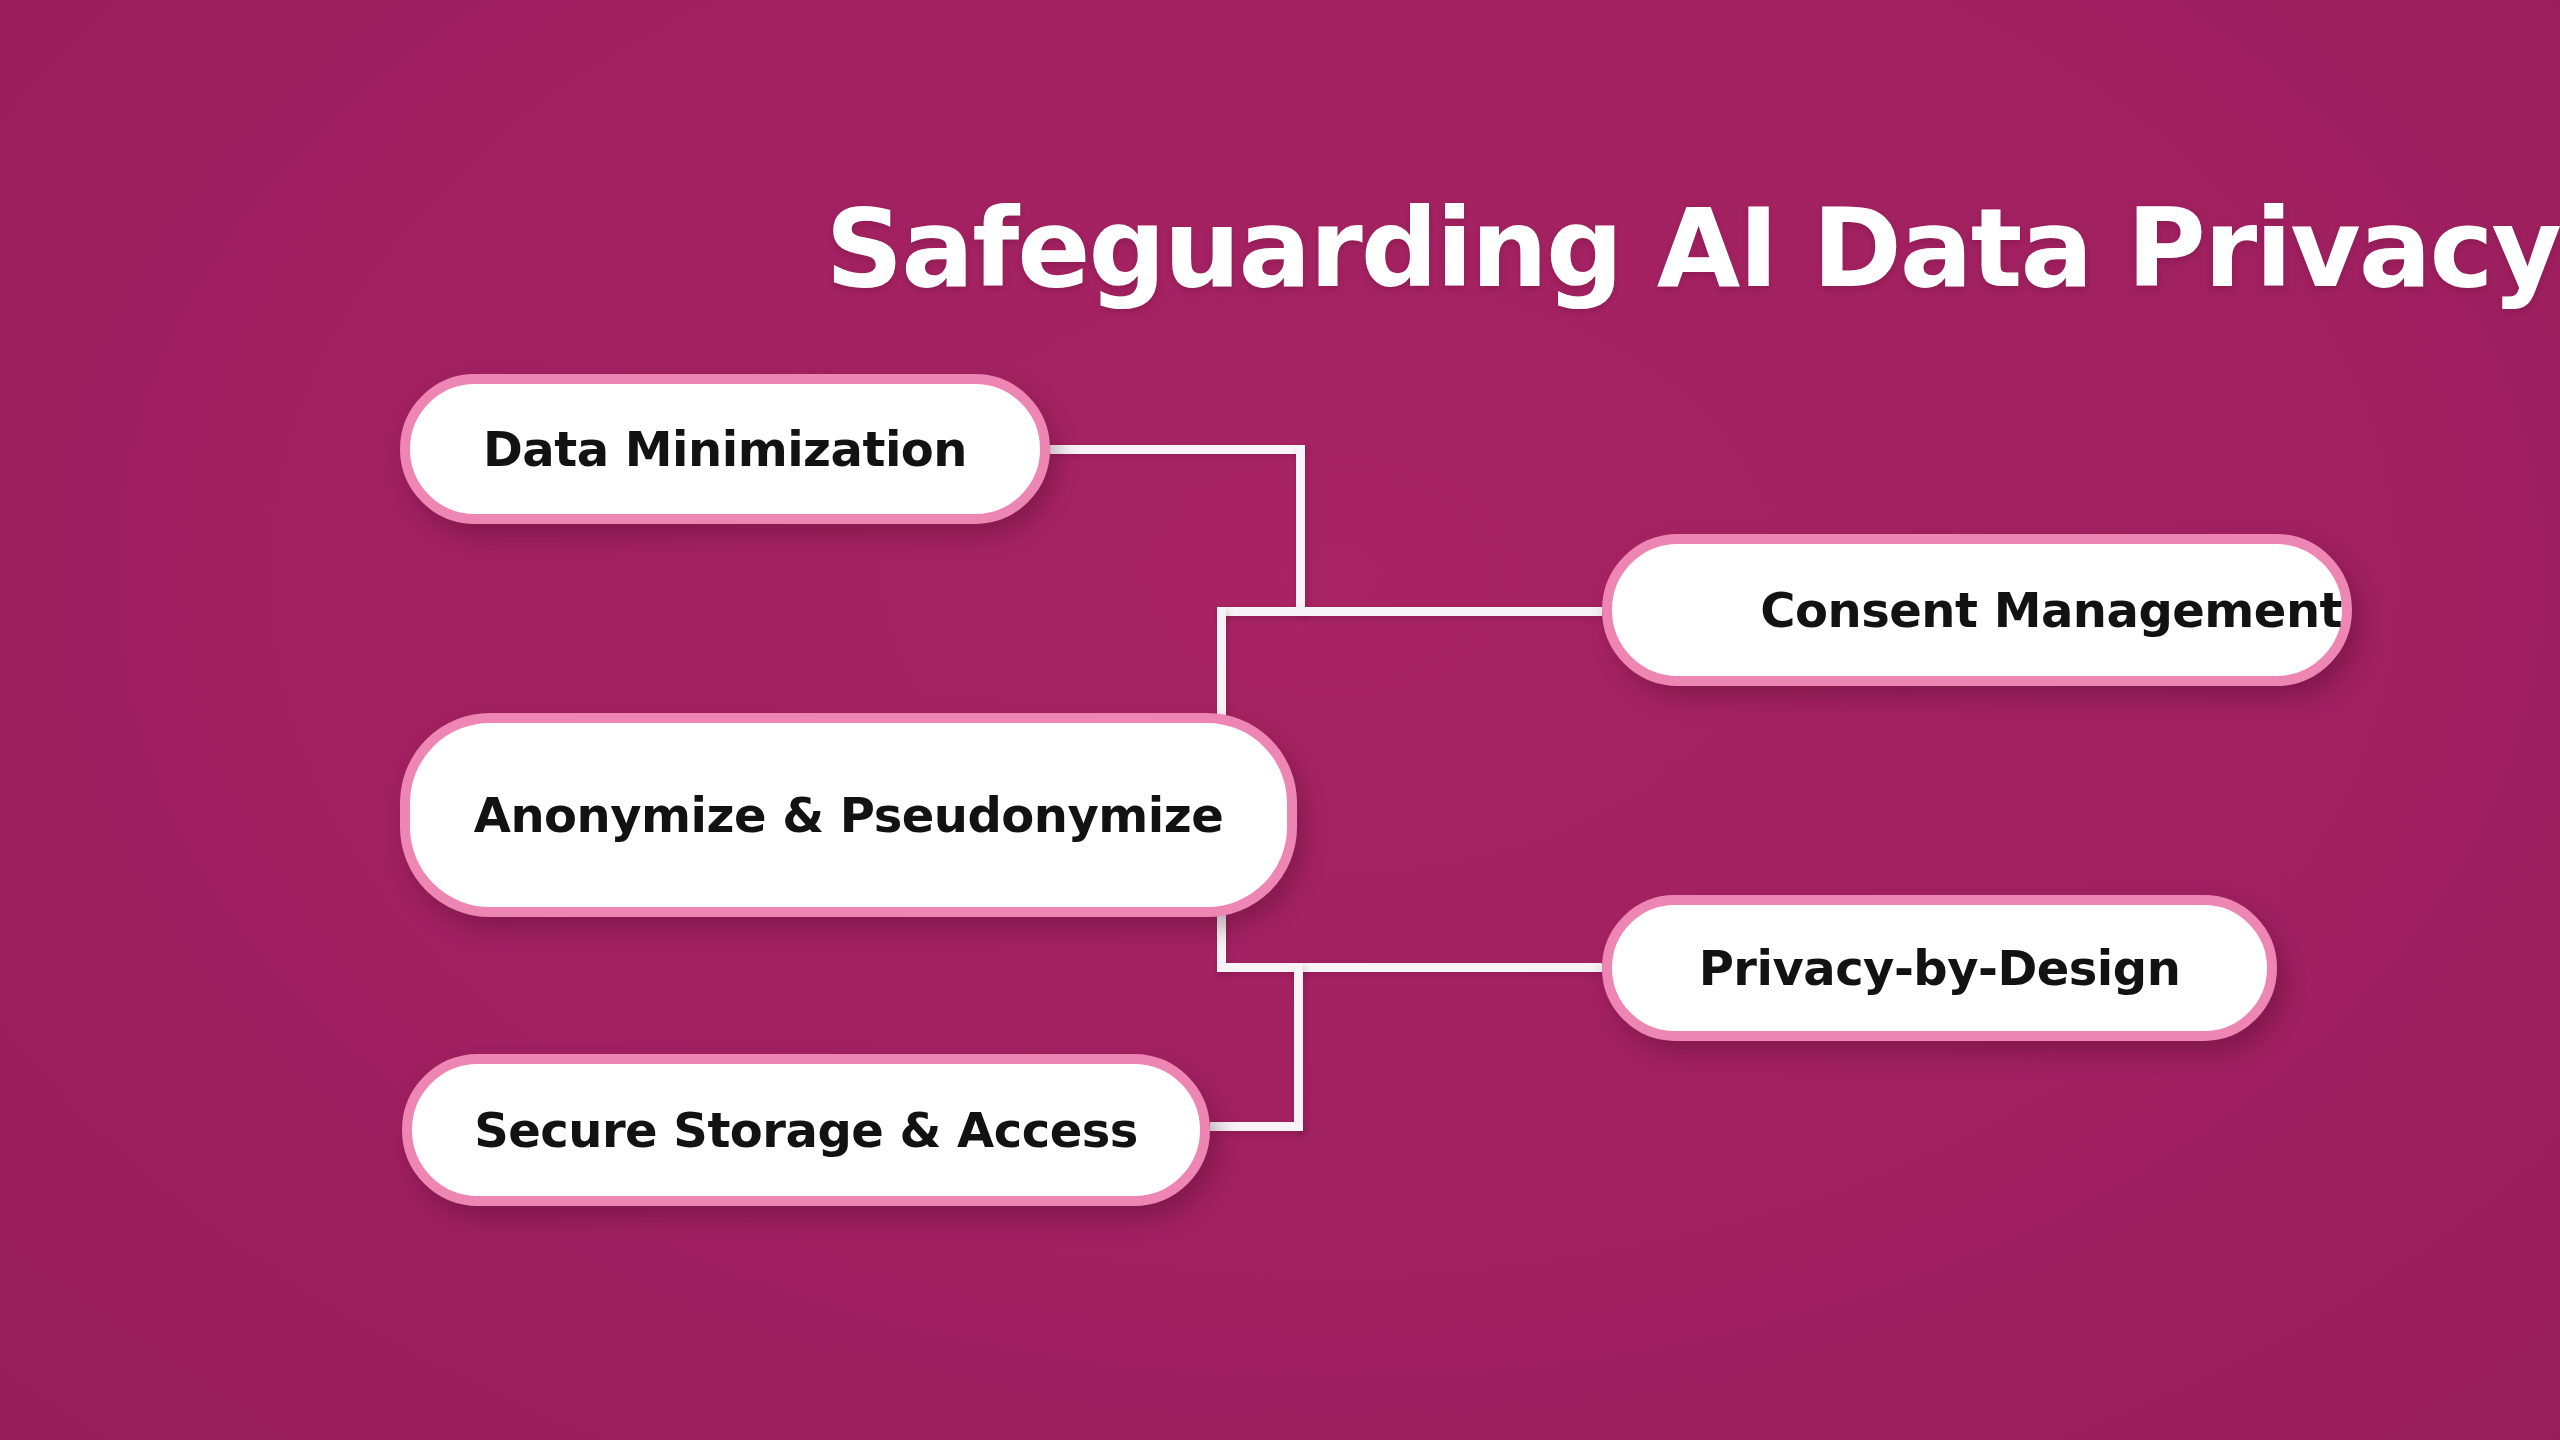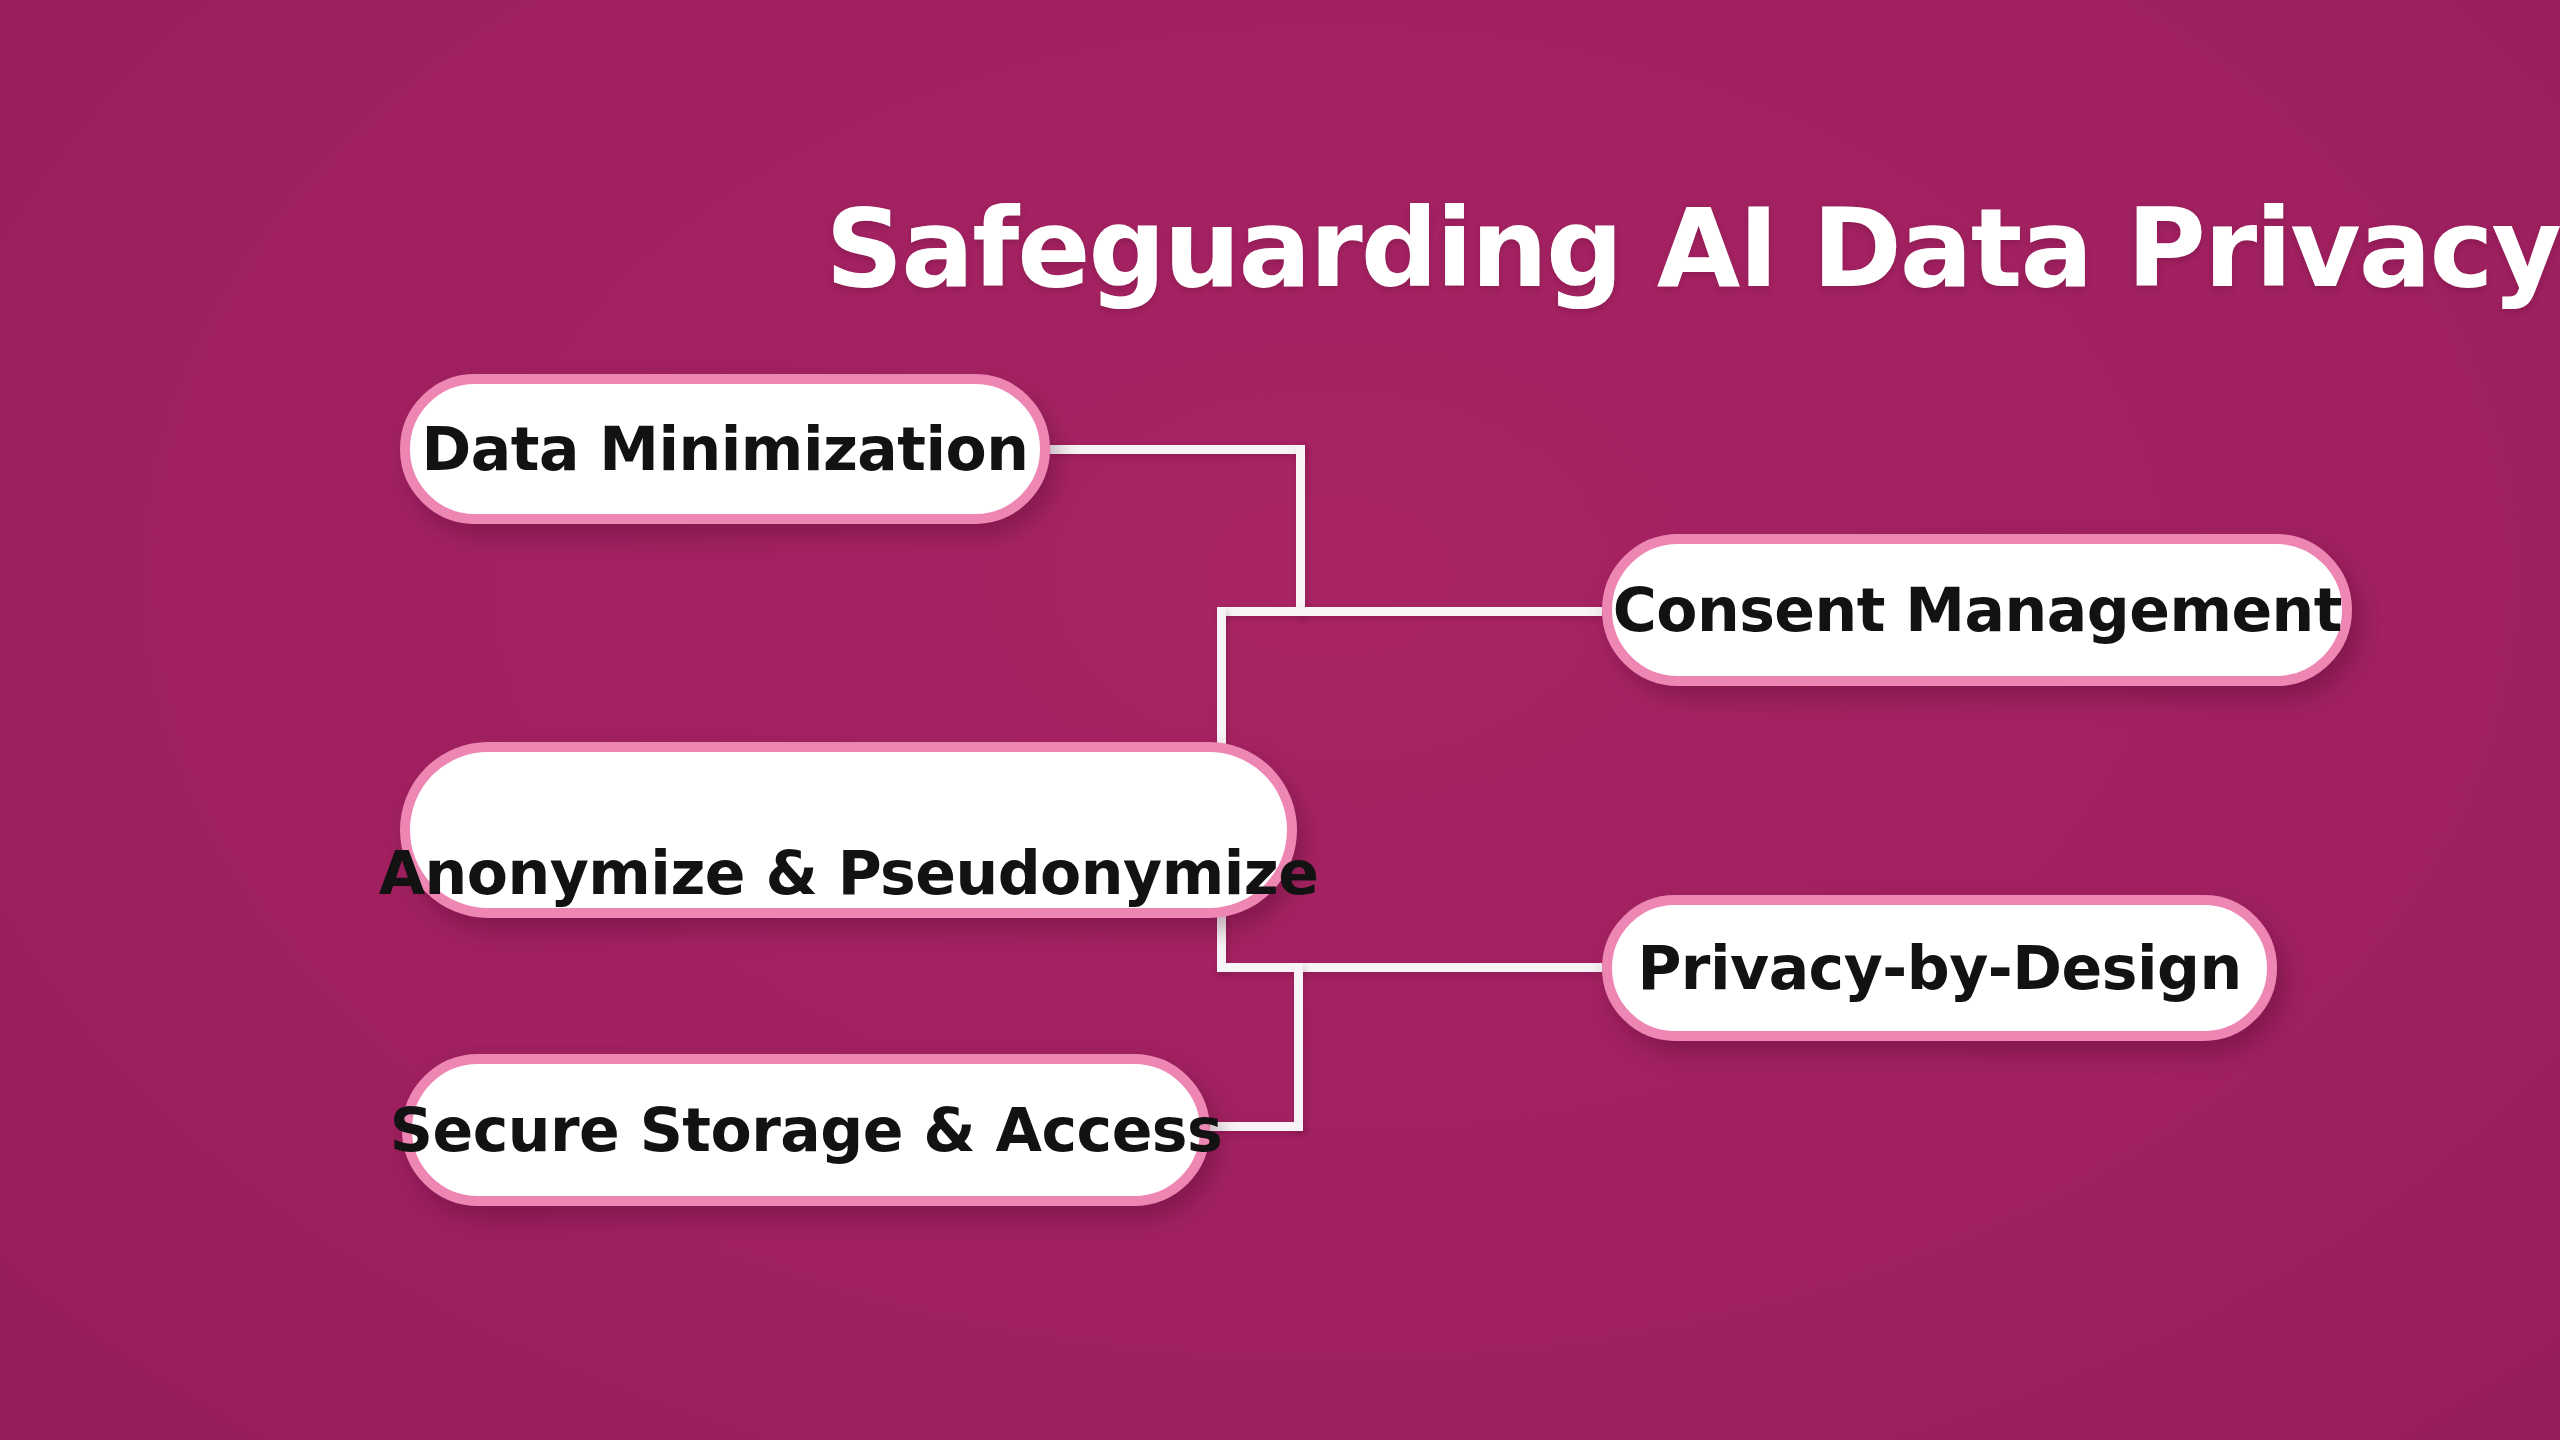--- a/index.html
+++ b/index.html
@@ -55,29 +55,29 @@
     position: absolute;
     z-index: 2;
     box-sizing: border-box;
     background: #ffffff;
     border: 10px solid #ee86b4;
     border-radius: 90px;
     display: flex;
     align-items: center;
     justify-content: center;
     color: #121212;
-    font-size: 60px;
+    font-size: 48px;
     font-weight: bold;
     letter-spacing: -0.5px;
     box-shadow: 8px 12px 22px rgba(60, 6, 34, 0.30);
     white-space: nowrap;
   }
   .node-dm { left: 400px;  top: 374px;  width: 650px; height: 150px; }
   .node-cm { left: 1602px; top: 534px;  width: 750px; height: 152px; justify-content: flex-end; }
-  .node-ap { left: 400px;  top: 742px;  width: 897px; height: 176px; align-items: flex-end; }
+  .node-ap { left: 400px;  top: 713px;  width: 897px; height: 204px; }
   .node-pd { left: 1602px; top: 895px;  width: 675px; height: 146px; }
   .node-ss { left: 402px;  top: 1054px; width: 808px; height: 152px; }
 </style>
 </head>
 <body>
 
 <div id="canvas">
 
   <h1 class="title">Safeguarding AI Data Privacy</h1>
 

